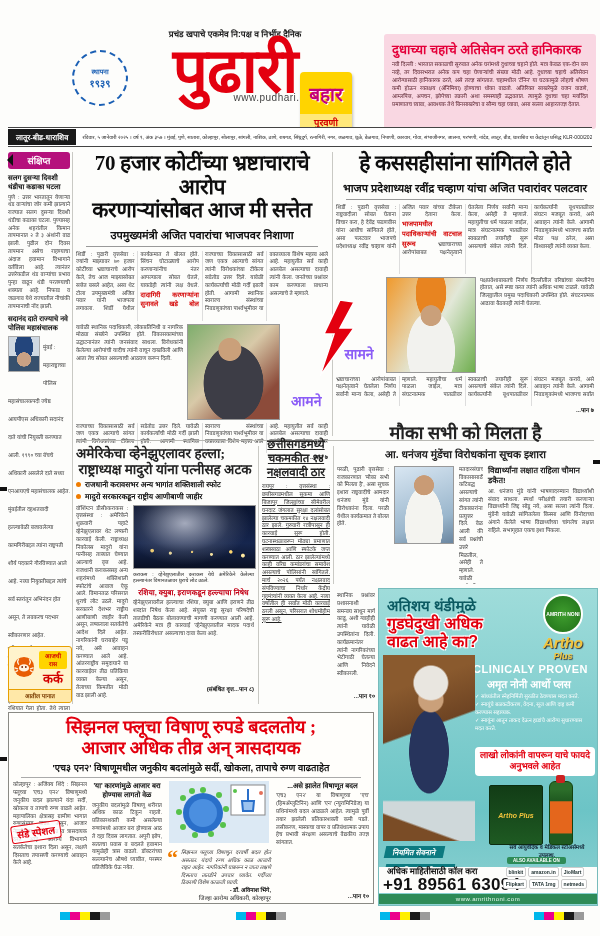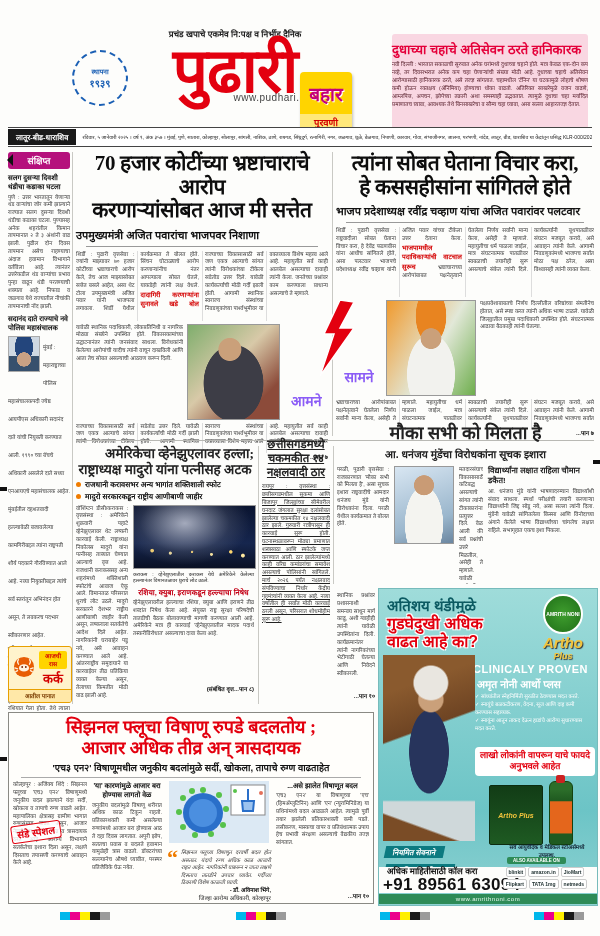--- a/index.html
+++ b/index.html
@@ -15,21 +15,21 @@
   .tagline{font-size:8.5px;font-weight:bold;color:#222;}
   .logo{font-size:62px;line-height:1;font-weight:bold;color:#e3000f;letter-spacing:-1px;}
   .site{font-size:10px;color:#444;letter-spacing:.5px;}
   .seal{width:52px;height:52px;border:2px dashed #1a5fb4;border-radius:50%;
         display:flex;flex-direction:column;align-items:center;justify-content:center;color:#1a5fb4;}
   .seal .s1{font-size:6.5px;font-weight:bold;}
   .seal .s2{font-size:10px;font-weight:bold;}
   .supp{background:#ffd400;border-radius:4px;text-align:center;box-shadow:1px 2px 3px rgba(0,0,0,.25);}
   .supp .b1{font-size:19px;font-weight:bold;color:#c4007a;text-shadow:1px 1px 0 #fff;padding-top:9px;}
   .supp .b2{font-size:9.5px;font-weight:bold;color:#d40000;background:#ffe87a;margin-top:7px;padding:2px 0;border-radius:0 0 4px 4px;}
-  .teaser{background:#f9d7e2;border-radius:3px;padding:6px 0;margin-left:8px;}
+  .teaser{background:#f9d7e2;border-radius:3px;padding:6px 8px;}
   .teaser .th{font-size:13px;font-weight:bold;color:#e4003a;margin-bottom:3px;}
   .teaser .tb{font-size:5.5px;line-height:1.45;color:#58202c;text-align:justify;}
   
   .strip{display:flex;align-items:center;border-top:1px solid #444;border-bottom:1px solid #444;background:#fff;height:18px;}
   .strip .ed{background:#1a1a1a;color:#fff;font-weight:bold;font-size:7.5px;padding:3px 8px;white-space:nowrap;}
   .strip .inf{font-size:5px;color:#222;padding:0 6px;white-space:nowrap;overflow:hidden;}
   
   .sb-tab{background:#b5117c;color:#fff;font-weight:bold;font-size:9px;text-align:center;
           padding:2px 4px;border-radius:3px;position:relative;}
   .sb-tab:before{content:"";position:absolute;left:-7px;top:2px;border:6px solid transparent;border-right-color:#111;}
@@ -38,21 +38,21 @@
            background:radial-gradient(circle at 50% 66%,#c9a184 26%,transparent 27%),
                       radial-gradient(ellipse at 50% 30%,#23457c 42%,transparent 43%),
                       linear-gradient(180deg,#cfd8e2 55%,#37506d 56%);}
   .zbox{border:1.5px solid #e8a000;background:#fff3cc;border-radius:3px;text-align:center;overflow:hidden;}
   .zrow{display:flex;align-items:center;gap:4px;padding:4px 4px 2px;}
   .zl{font-size:6px;font-weight:bold;color:#d40000;background:#ffd400;padding:1px 3px;border-radius:2px;}
   .zs{font-size:13px;font-weight:bold;color:#d40000;}
   .zf{font-size:6px;font-weight:bold;color:#7a3c00;background:#ffe8a8;border-top:1px solid #e8a000;padding:2px 0;}
   
   .h1a{font-size:21px;line-height:1.12;font-weight:bold;color:#0d0d0d;text-align:center;letter-spacing:-.3px;}
-  .subh{font-size:11px;font-weight:bold;text-align:left;color:#111;margin-top:4px;}
+  .subh{font-size:11px;font-weight:bold;text-align:center;color:#111;margin-top:4px;}
   .kick{color:#d40000;font-weight:bold;font-size:6.5px;}
   .vslab{color:#8b5cf6;font-weight:bold;font-size:14px;}
   .photo{border:1px solid #999;}
   .ph-ajit{background:radial-gradient(circle at 46% 26%,#caa07a 13%,transparent 14%),
            radial-gradient(ellipse at 50% 62%,#3d3d46 46%,transparent 47%),
            linear-gradient(135deg,#7fae6d,#d8c9a8 45%,#8c4b3a 80%);}
   .ph-chavan{background:radial-gradient(circle at 50% 40%,#caa07a 14%,transparent 15%),
              radial-gradient(ellipse at 50% 16%,#e88420 24%,transparent 25%),
              radial-gradient(ellipse at 50% 78%,#f2f2ee 38%,transparent 39%),
              linear-gradient(120deg,#f09a2e,#e2e8d8 55%,#6fae4e);}
@@ -210,21 +210,20 @@
     <div class="pgref">...पान ७</div>
   </div>
 
   <div class="abs" style="left:320px;top:300px;width:34px;height:76px;z-index:3;">
     <svg width="34" height="76" viewBox="0 0 34 76">
       <polygon points="20,0 4,34 14,34 0,76 34,28 20,28 34,2" fill="#e3000f" stroke="#fff" stroke-width="1.5"></polygon>
     </svg>
   </div>
 
   <div class="abs" style="left:336px;top:152px;width:258px;">
-    <div class="h1a serif">त्यांना सोबत घेताना विचार करा,</div>
     <div class="h1a serif">हे कससहीसांना सांगितले होते</div>
     <div class="subh">भाजप प्रदेशाध्यक्ष रवींद्र चव्हाण यांचा अजित पवारांवर पलटवार</div>
     <div style="height:1px;background:#999;margin:4px 10px;"></div>
     <div class="tiny cols4" style="height:70px;overflow:hidden;">
       <span>शिर्डी : पुढारी वृत्तसेवा : राष्ट्रवादीला सोबत घेताना विचार करा, हे देवेंद्र फडणवीस यांना आधीच सांगितले होते, असा पलटवार भाजपचे प्रदेशाध्यक्ष रवींद्र चव्हाण यांनी अजित पवार यांच्या टीकेला उत्तर देताना केला. </span>
       <span class="kick">भाजपामधील पदाधिकाऱ्यांची वाटचाल सुरूच</span>
       <span> भ्रष्टाचाराच्या आरोपांबाबत पक्षनेतृत्वाने घेतलेला निर्णय सर्वांनी मान्य केला, असेही ते म्हणाले. महायुतीचा धर्म पाळला जाईल, मात्र संघटनात्मक पातळीवर स्वबळाची तयारीही सुरू असल्याचे संकेत त्यांनी दिले. कार्यकर्त्यांनी बूथपातळीवर संघटन मजबूत करावे, असे आवाहन त्यांनी केले. आगामी निवडणुकांमध्ये भाजपच सर्वांत मोठा पक्ष ठरेल, असा विश्वासही त्यांनी व्यक्त केला.</span>
     </div>
     <div style="display:flex;margin-top:3px;gap:4px;">
       <div style="width:46px;display:flex;align-items:flex-end;justify-content:center;padding-bottom:10px;">
@@ -237,21 +236,21 @@
     <div class="pgref">...पान ७</div>
   </div>
 
   <div class="vl" style="left:72px;top:152px;height:552px;"></div>
   <div class="vl" style="left:332px;top:152px;height:284px;"></div>
   <div class="hl" style="left:76px;top:440px;width:518px;"></div>
   <div class="vl" style="left:258px;top:446px;height:258px;"></div>
   <div class="vl" style="left:333px;top:446px;height:138px;"></div>
 
   <div class="abs" style="left:76px;top:446px;width:178px;">
-    <div class="serif" style="font-size:13.5px;font-weight:bold;line-height:1.15;text-align:right;">अमेरिकेचा व्हेनेझुएलावर हल्ला;</div>
+    <div class="serif" style="font-size:13.5px;font-weight:bold;line-height:1.15;text-align:left;">अमेरिकेचा व्हेनेझुएलावर हल्ला;</div>
     <div class="serif" style="font-size:13.5px;font-weight:bold;line-height:1.15;text-align:center;">राष्ट्राध्यक्ष मादुरो यांना पत्नीसह अटक</div>
     <div style="margin:3px 0;">
       <div class="bullet">
         <span class="dot"></span>
         <span>राजधानी करावसभर अन्य भागांत शक्तिशाली स्फोट</span>
       </div>
       <div class="bullet">
         <span class="dot"></span>
         <span>मादुरो सरकारकडून राष्ट्रीय आणीबाणी जाहीर</span>
       </div>
@@ -301,21 +300,21 @@
     <div class="abs ad-t2" style="left:8px;top:26px;width:118px;">
       <div>गुडघेदुखी अधिक</div>
       <div>वाढत आहे का?</div>
     </div>
     <div class="abs" style="right:14px;top:5px;text-align:center;">
       <div class="brandc">AMRITH NONI</div>
       <div class="brandn">Artho</div>
       <div class="brandp">Plus</div>
     </div>
     <div class="abs ad-cp" style="left:94px;top:74px;">CLINICALY PROVEN</div>
-    <div class="abs ad-np" style="left:98px;top:88px;">अमृत नोनी आर्थो प्लस</div>
+    <div class="abs ad-np" style="left:108px;top:88px;">अमृत नोनी आर्थो प्लस</div>
     <div class="abs ad-bul" style="left:96px;top:104px;width:116px;">
       <div>✓ सांध्यांतील स्नेहनिर्मिती सुरळीत ठेवण्यास मदत करते.</div>
       <div>✓ स्नायूंचे बळकटीकरण, वेदना, सूज आणि दाह कमी करण्यास सहाय्यक.</div>
       <div>✓ स्नायूंना आतून ताकद देऊन हाडांचे आरोग्य सुधारण्यास मदत करते.</div>
     </div>
     <div class="abs ad-red" style="left:96px;top:158px;width:112px;">लाखो लोकांनी वापरून याचे फायदे अनुभवले आहेत</div>
     <div class="abs man" style="left:4px;top:66px;width:92px;height:186px;"></div>
     <div class="abs" style="left:110px;top:192px;display:flex;gap:6px;align-items:flex-end;">
       <div class="prodbox" style="width:52px;height:58px;">Artho Plus</div>
       <div class="bottle" style="height:62px;"></div>

